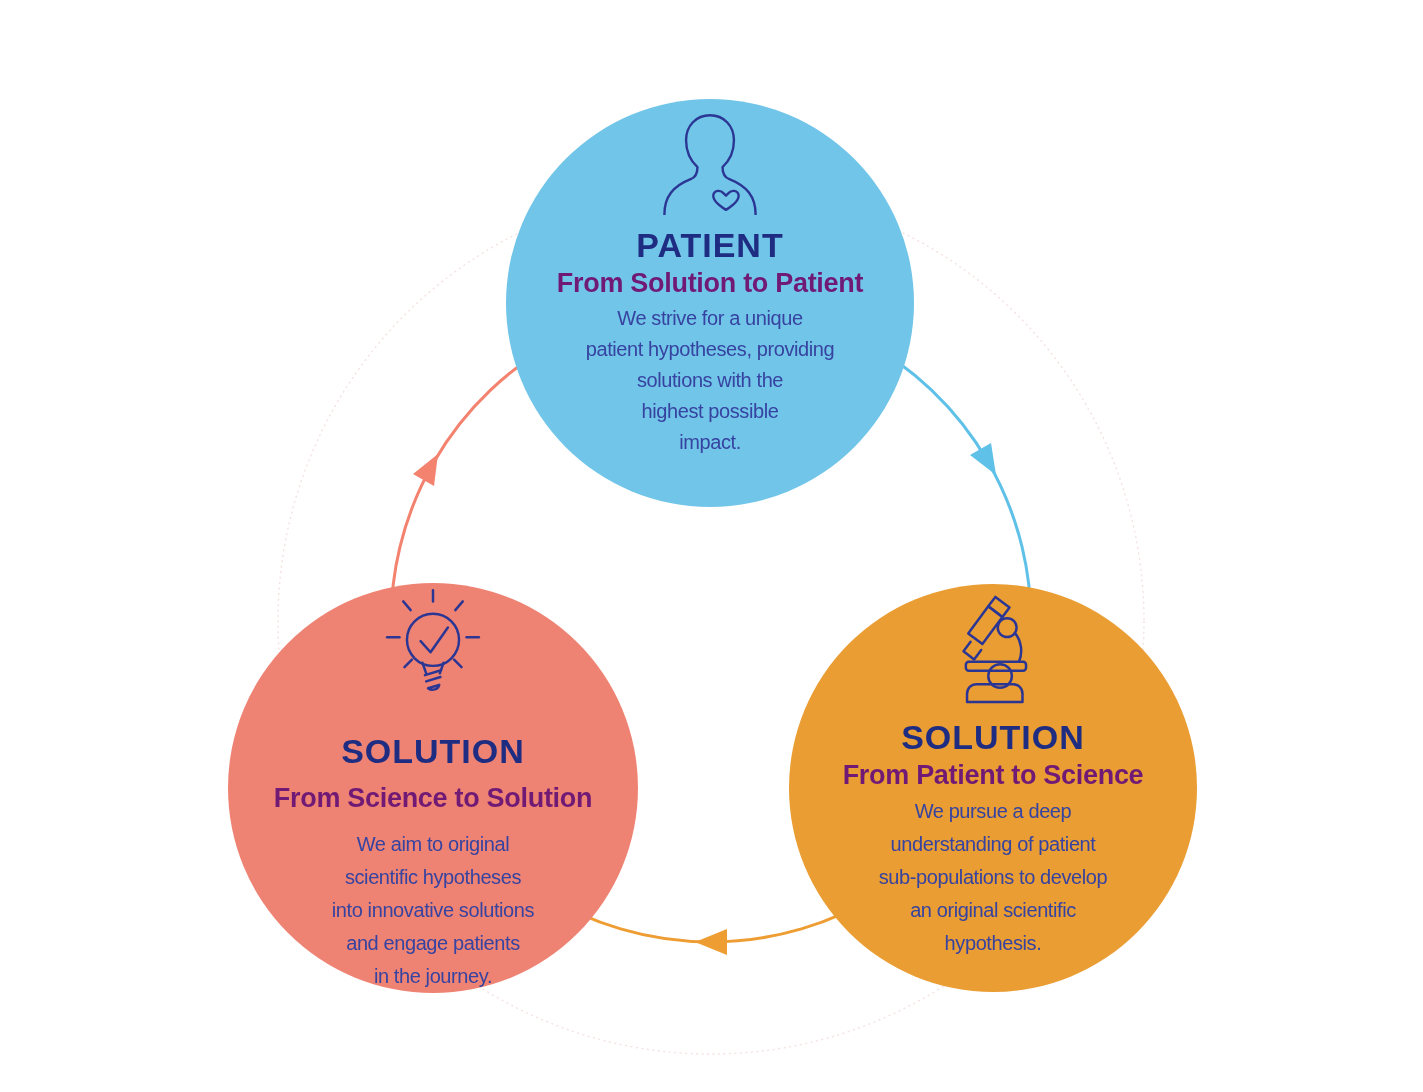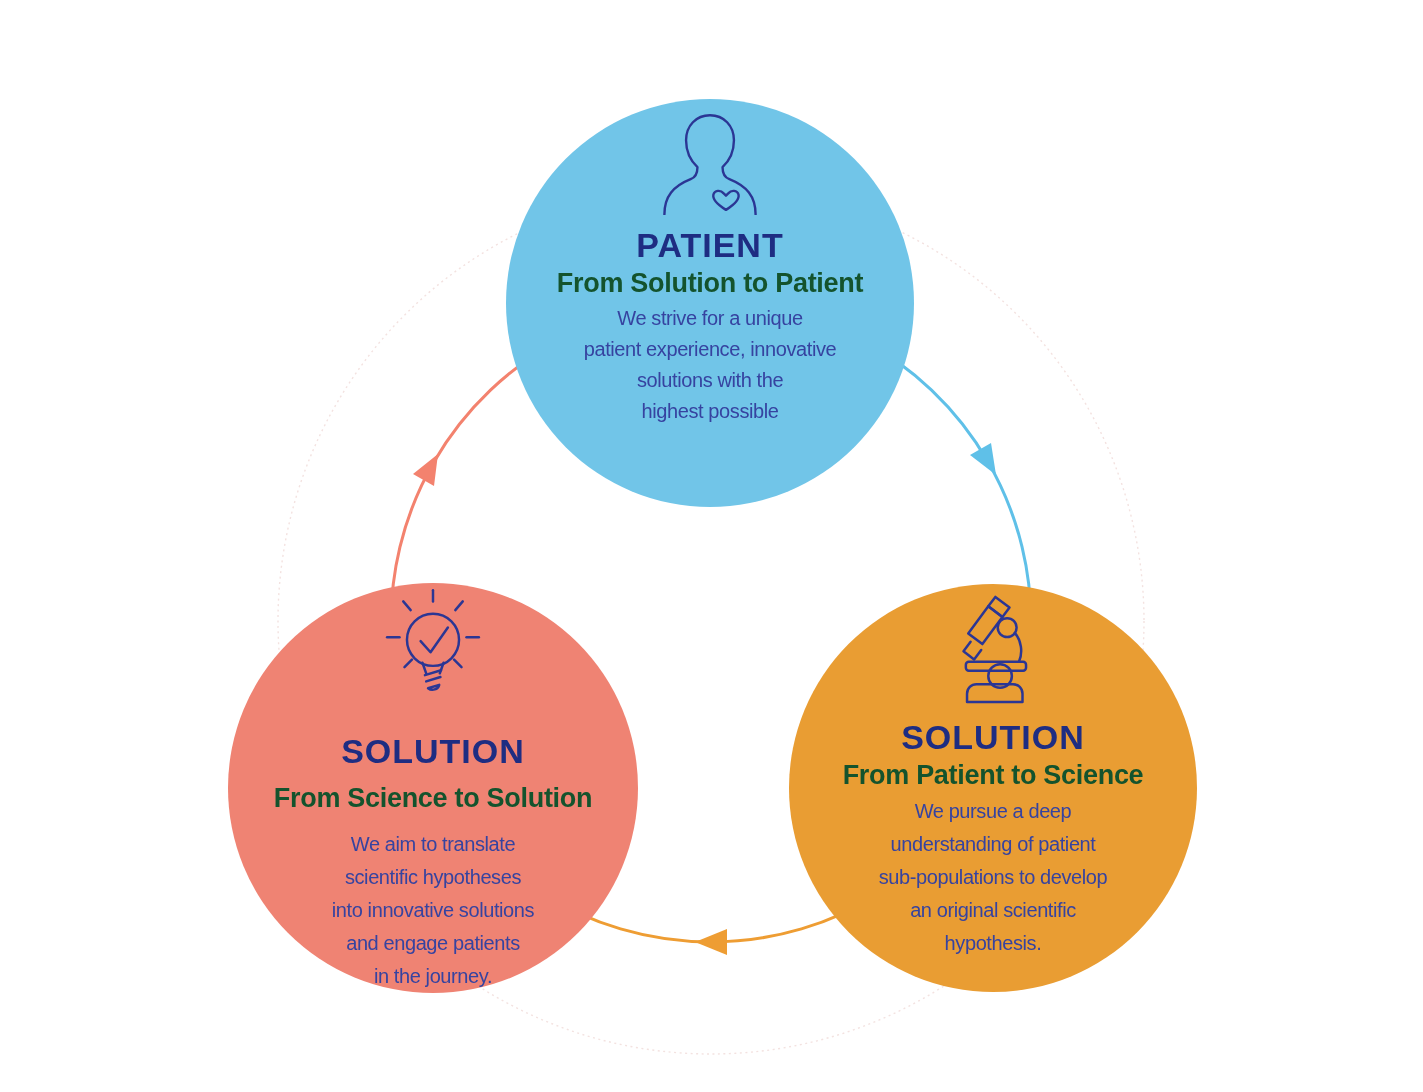--- a/index.html
+++ b/index.html
@@ -55,21 +55,21 @@
     letter-spacing: 1px;
     line-height: 40px;
     color: #1E2D82;
     margin-top: 8px;
   }
   .circle.patient .title { margin-top: 10px; }
   .circle .subtitle {
     font-size: 27px;
     font-weight: 700;
     line-height: 36px;
-    color: #14532d;
+    color: #701a75;
     letter-spacing: -0.3px;
   }
   .circle .body {
     margin-top: 2px;
     font-size: 20px;
     font-weight: 400;
     color: #3643A0;
     letter-spacing: -0.4px;
   }
   .circle .body .line {
@@ -103,23 +103,24 @@
     <svg class="icon" width="114" height="106" viewBox="0 0 100 92">
       <g fill="none" stroke="#2B3694" stroke-width="2.1" stroke-linecap="round" stroke-linejoin="round">
         <path d="M10,92 C10,76 18,67 33,61 C37,59.5 39,56 39,50.5 C33,45 29,37 29,27 C29,14 38,5 50,5 C62,5 71,14 71,27 C71,37 67,45 61,50.5 C61,56 63,59.5 67,61 C82,67 90,76 90,92"></path>
         <path d="M64,88 C56,83 52,79 53,74.5 C54,71 59,70 62,73.5 L64,75.5 L66,73.5 C69,70 74,71 75,74.5 C76,79 72,83 64,88 Z"></path>
       </g>
     </svg>
     <div class="title">PATIENT</div>
     <div class="subtitle">From Solution to Patient</div>
     <div class="body">
       <div class="line">We strive for a unique</div>
-      <div class="line">patient experience, innovative</div>
+      <div class="line">patient hypotheses, providing</div>
       <div class="line">solutions with the</div>
       <div class="line">highest possible</div>
+      <div class="line">impact.</div>
     </div>
   </div>
 
   <div class="circle solution">
     <svg class="icon" width="126" height="124" viewBox="0 0 100 100">
       <g fill="none" stroke="#2B3694" stroke-width="2" stroke-linecap="round" stroke-linejoin="round">
         <circle cx="50" cy="41" r="21"></circle>
         <path d="M40,42 L48,51 L62,31"></path>
         <path d="M41.5,59.5 L44.5,68 M58.5,59.5 L55.5,68"></path>
         <path d="M43.5,69.5 L56.5,65.5"></path>
@@ -130,21 +131,21 @@
         <path d="M74,10 L68,17"></path>
         <path d="M13,39 L23,39"></path>
         <path d="M87,39 L77,39"></path>
         <path d="M27,63 L33,57"></path>
         <path d="M73,63 L67,57"></path>
       </g>
     </svg>
     <div class="title">SOLUTION</div>
     <div class="subtitle">From Science to Solution</div>
     <div class="body">
-      <div class="line">We aim to translate</div>
+      <div class="line">We aim to original</div>
       <div class="line">scientific hypotheses</div>
       <div class="line">into innovative solutions</div>
       <div class="line">and engage patients</div>
       <div class="line">in the journey.</div>
     </div>
   </div>
 
   <div class="circle science">
     <svg class="icon" width="122" height="118" viewBox="0 0 100 100">
       <g fill="none" stroke="#2B3694" stroke-width="2.1" stroke-linecap="round" stroke-linejoin="round">

